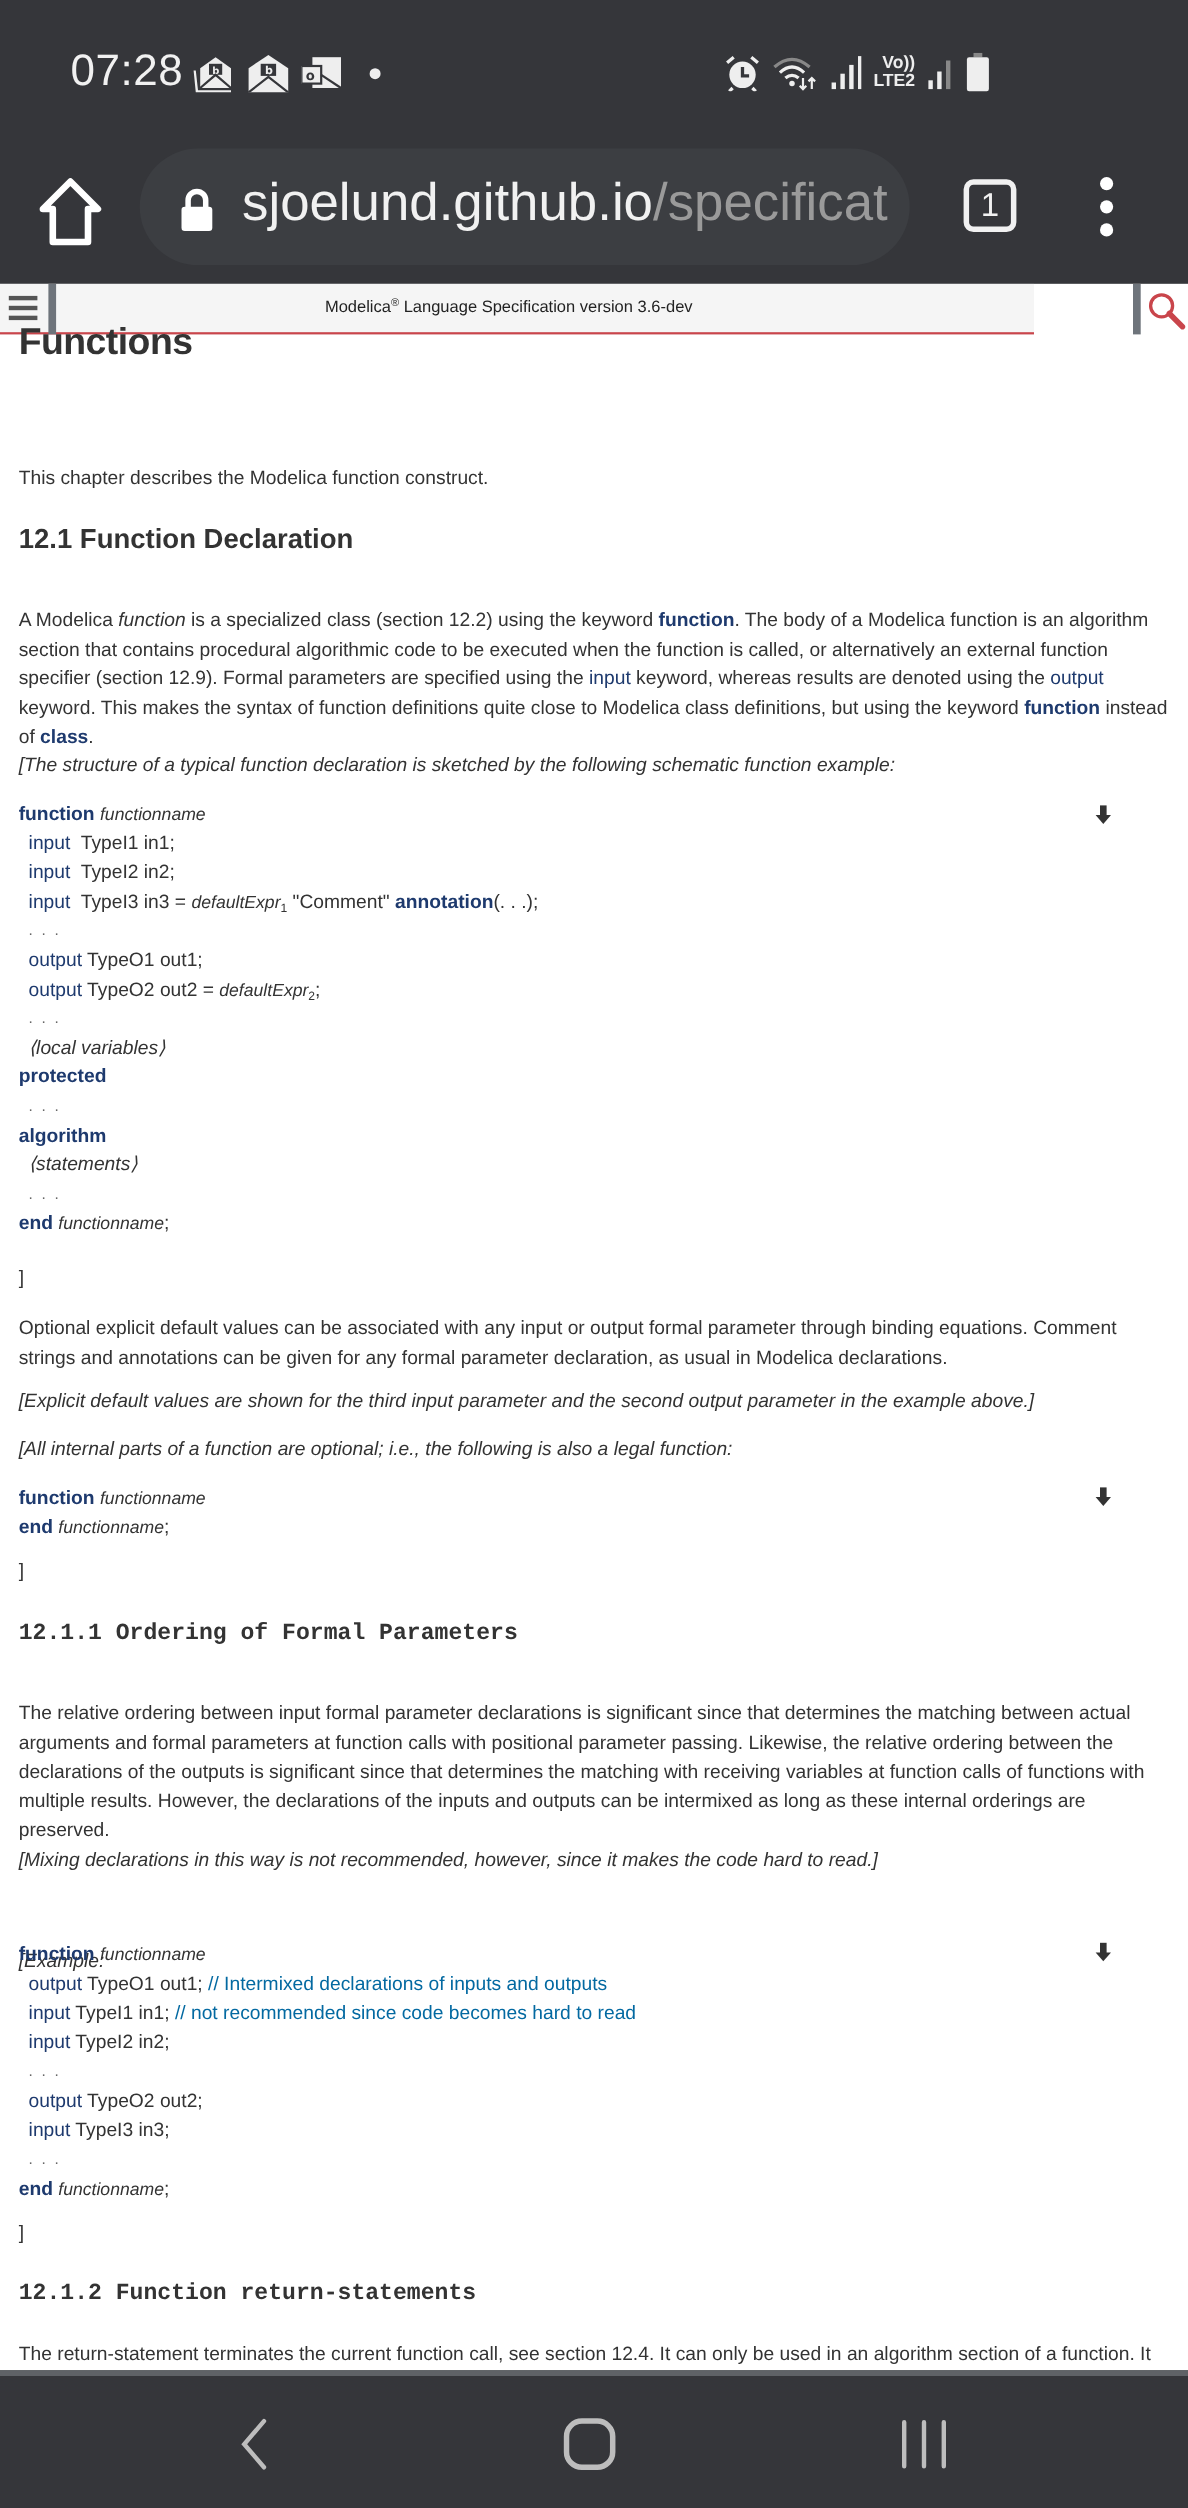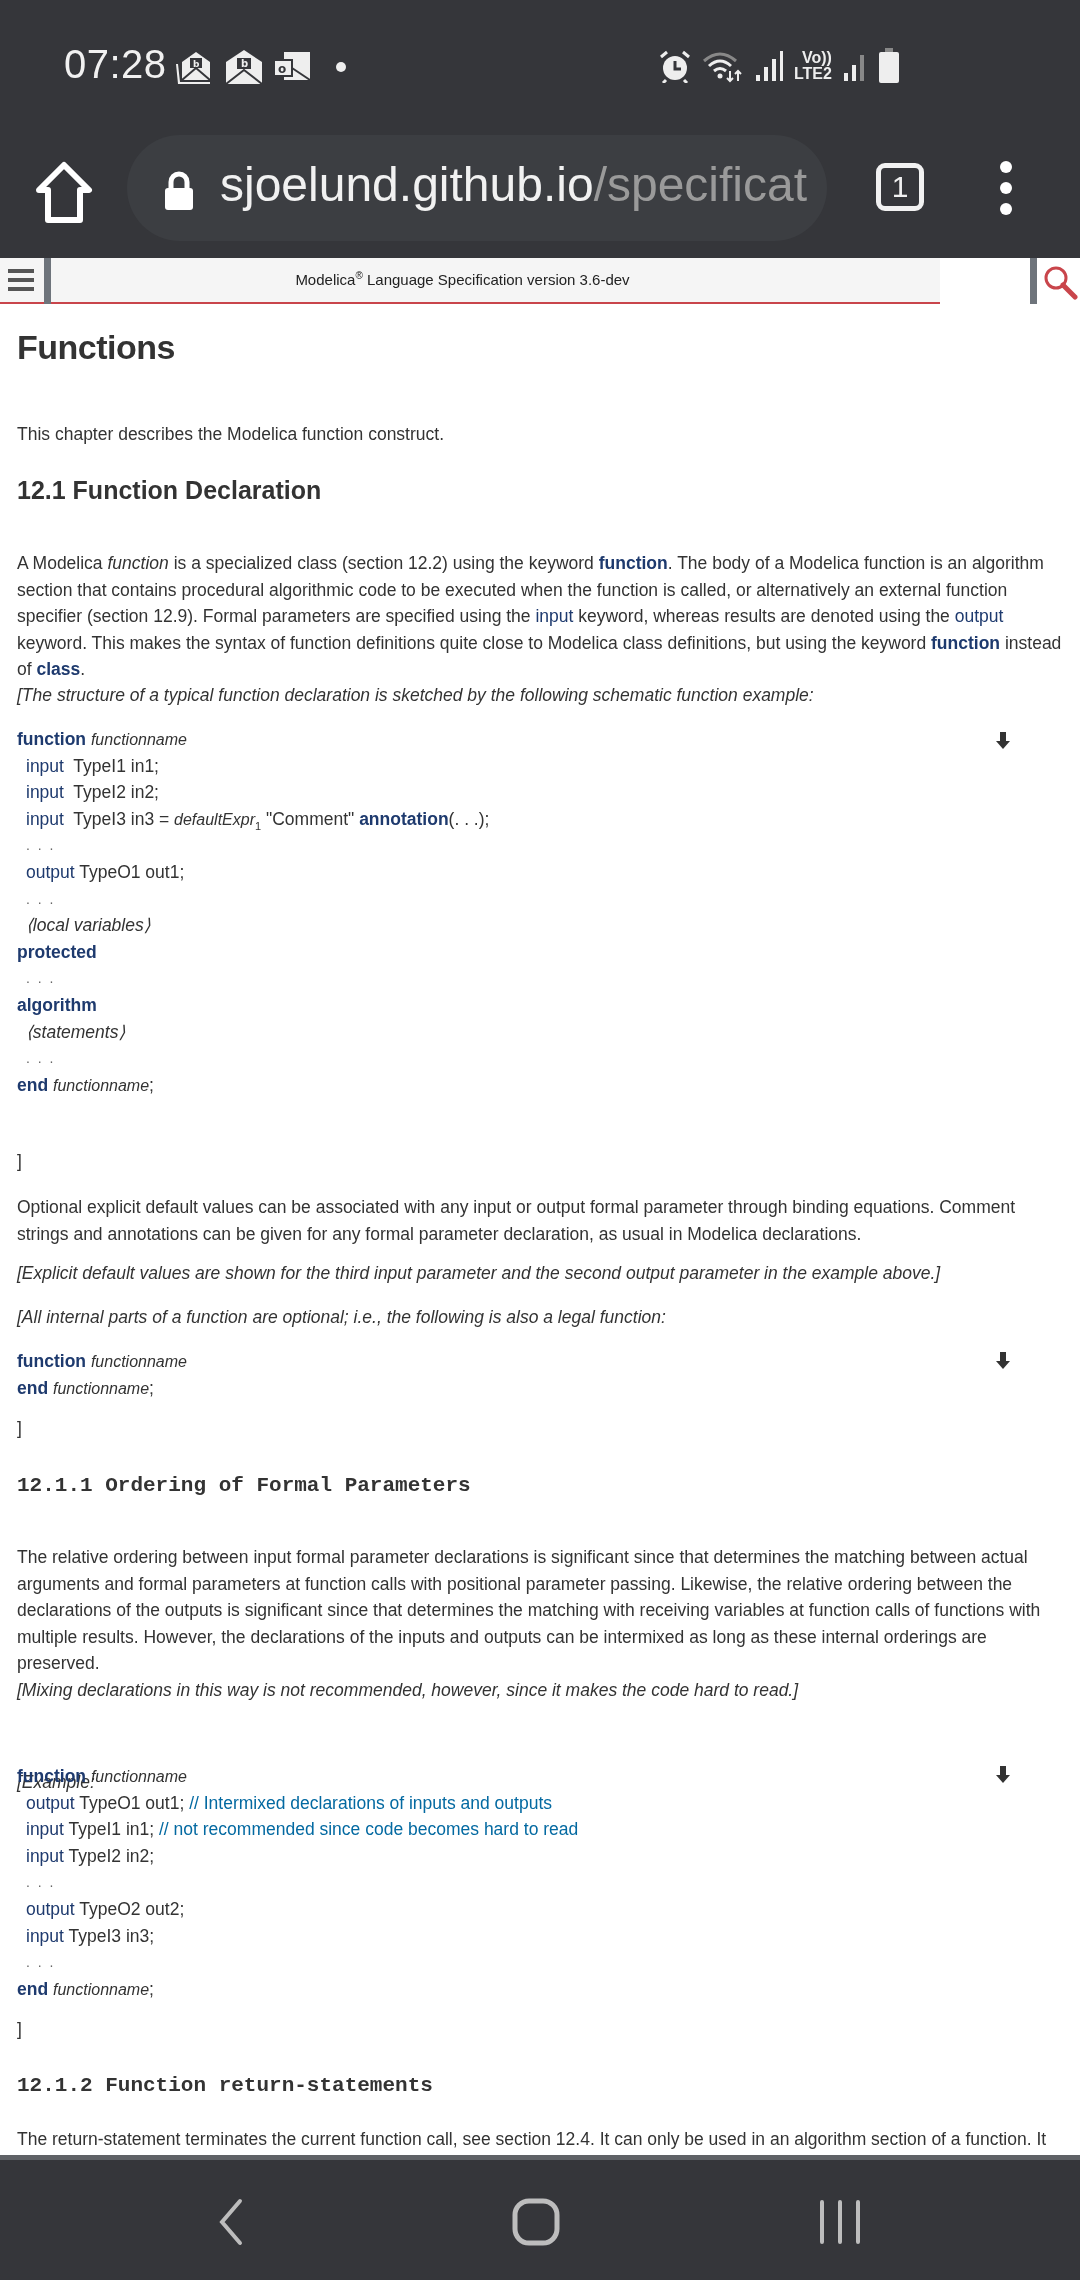--- a/index.html
+++ b/index.html
@@ -148,37 +148,38 @@
     <div class="nav-sep-l"></div>
     <div class="nav-title"><span>Modelica</span><sup>®</sup><span> Language Specification version 3.6-dev</span></div>
     <div class="nav-sep-r"></div>
     <svg class="nav-search" viewBox="0 0 36 36">
         <circle cx="14" cy="14" r="10" stroke="#c9454b" stroke-width="3" fill="none"></circle>
         <path d="M21 21 L33 33" stroke="#c9454b" stroke-width="5" stroke-linecap="round"></path>
       </svg>
   </div>
 
   <div class="content">
-    <div class="h1" style="top:-6px;margin-top:36px;">Functions</div>
+    <div class="h1" style="top:-6px;">Functions</div>
 
     <div class="p" style="top:123px;">This chapter describes the Modelica function construct.</div>
 
     <div class="h2" style="top:178px;">12.1 Function Declaration</div>
 
     <div class="p" style="top:252px;"><span>A Modelica </span><span class="it">function</span><span> is a specialized class (section 12.2) using the keyword </span><span class="kw">function</span><span>. The body of a Modelica function is an algorithm section that contains procedural algorithmic code to be executed when the function is called, or alternatively an external function specifier (section 12.9). Formal parameters are specified using the </span><span class="kwl">input</span><span> keyword, whereas results are denoted using the </span><span class="kwl">output</span><span> keyword. This makes the syntax of function definitions quite close to Modelica class definitions, but using the keyword </span><span class="kw">function</span><span> instead of </span><span class="kw">class</span><span>.</span></div>
 
     <div class="p it" style="top:384px;">[The structure of a typical function declaration is sketched by the following schematic function example:</div>
 
     <div class="code" style="top:428px;">
       <div class="ln"><span class="kw">function</span> <span class="math">functionname</span></div>
       <div class="ln ind"><span class="kwl">input</span><span>  TypeI1 in1;</span></div>
       <div class="ln ind"><span class="kwl">input</span><span>  TypeI2 in2;</span></div>
       <div class="ln ind"><span class="kwl">input</span><span>  TypeI3 in3 = </span><span class="math">defaultExpr</span><sub class="math" style="font-size:11px;font-style:normal;">1</sub><span> "Comment" </span><span class="kw">annotation</span><span>(. . .);</span></div>
       <div class="ln ind dots">. . .</div>
       <div class="ln ind"><span class="kwl">output</span><span> TypeO1 out1;</span></div>
+      <div class="ln ind"><span class="kwl">output</span><span> TypeO2 out2 = </span><span class="math">defaultExpr</span><sub class="math" style="font-size:11px;font-style:normal;">2</sub><span>;</span></div>
       <div class="ln ind dots">. . .</div>
       <div class="ln ind it">⟨local variables⟩</div>
       <div class="ln"><span class="kw">protected</span></div>
       <div class="ln ind dots">. . .</div>
       <div class="ln"><span class="kw">algorithm</span></div>
       <div class="ln ind it">⟨statements⟩</div>
       <div class="ln ind dots">. . .</div>
       <div class="ln"><span class="kw">end</span> <span class="math">functionname</span><span>;</span></div>
     </div>
     <svg class="dl" style="top:434px;" viewBox="0 0 16 18">

